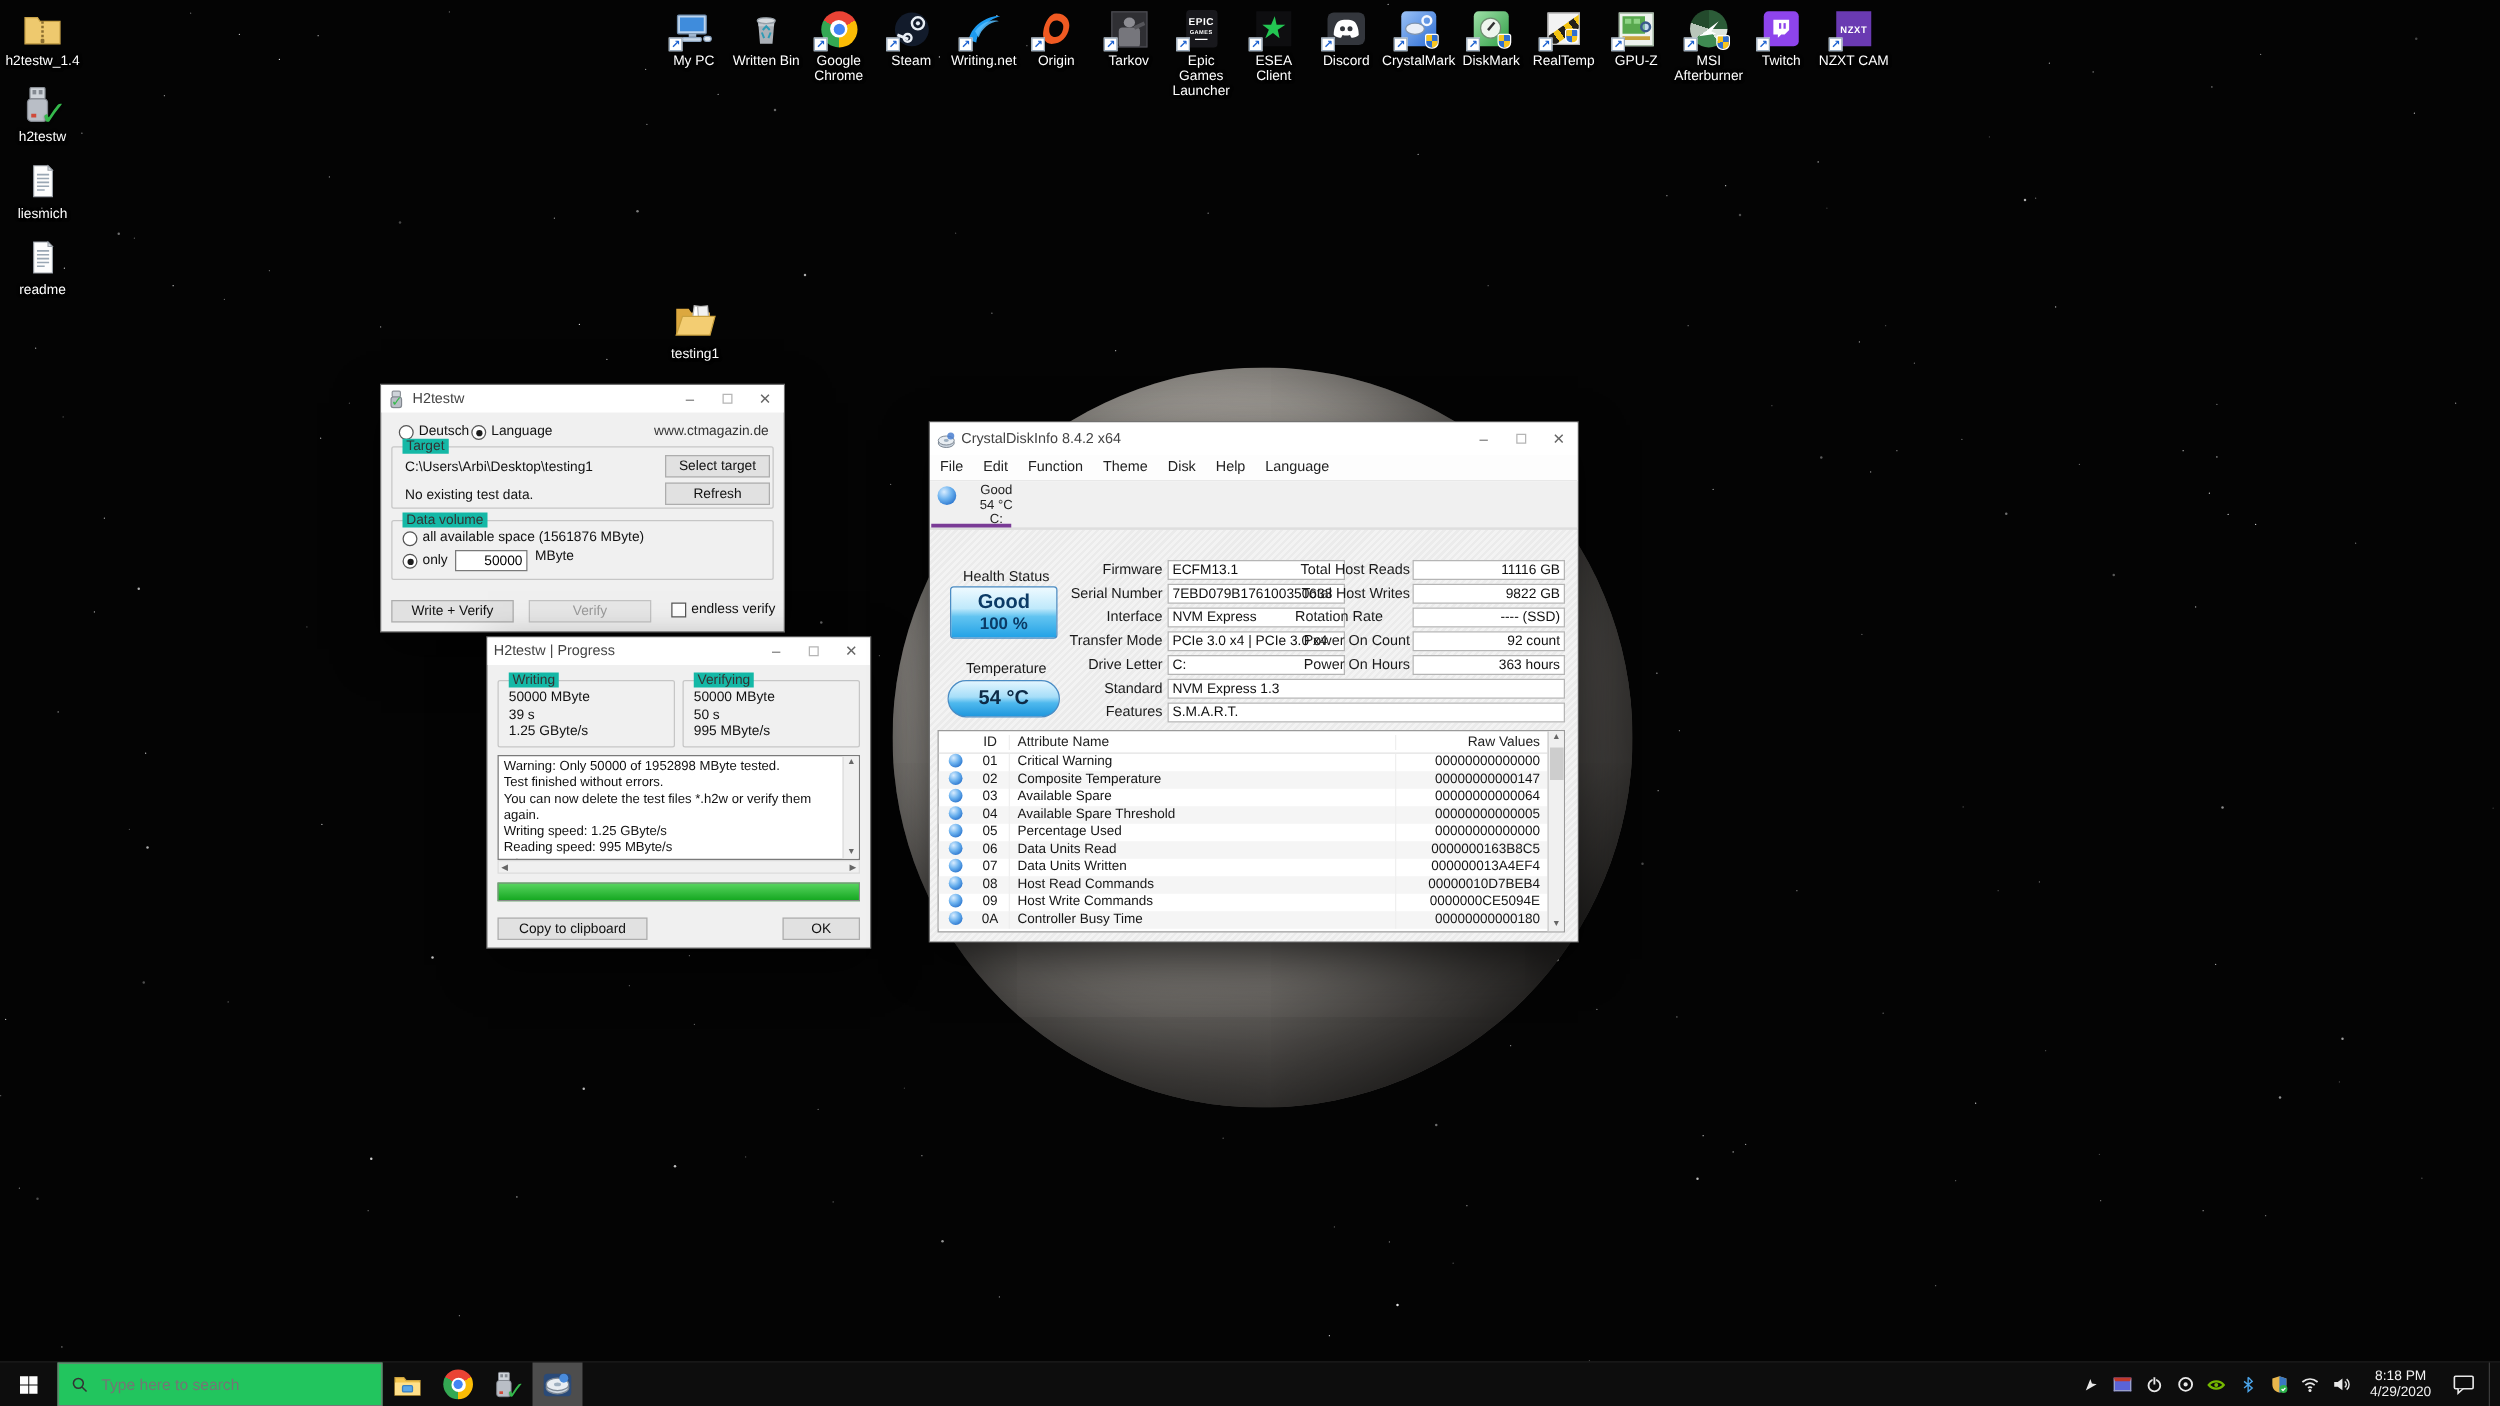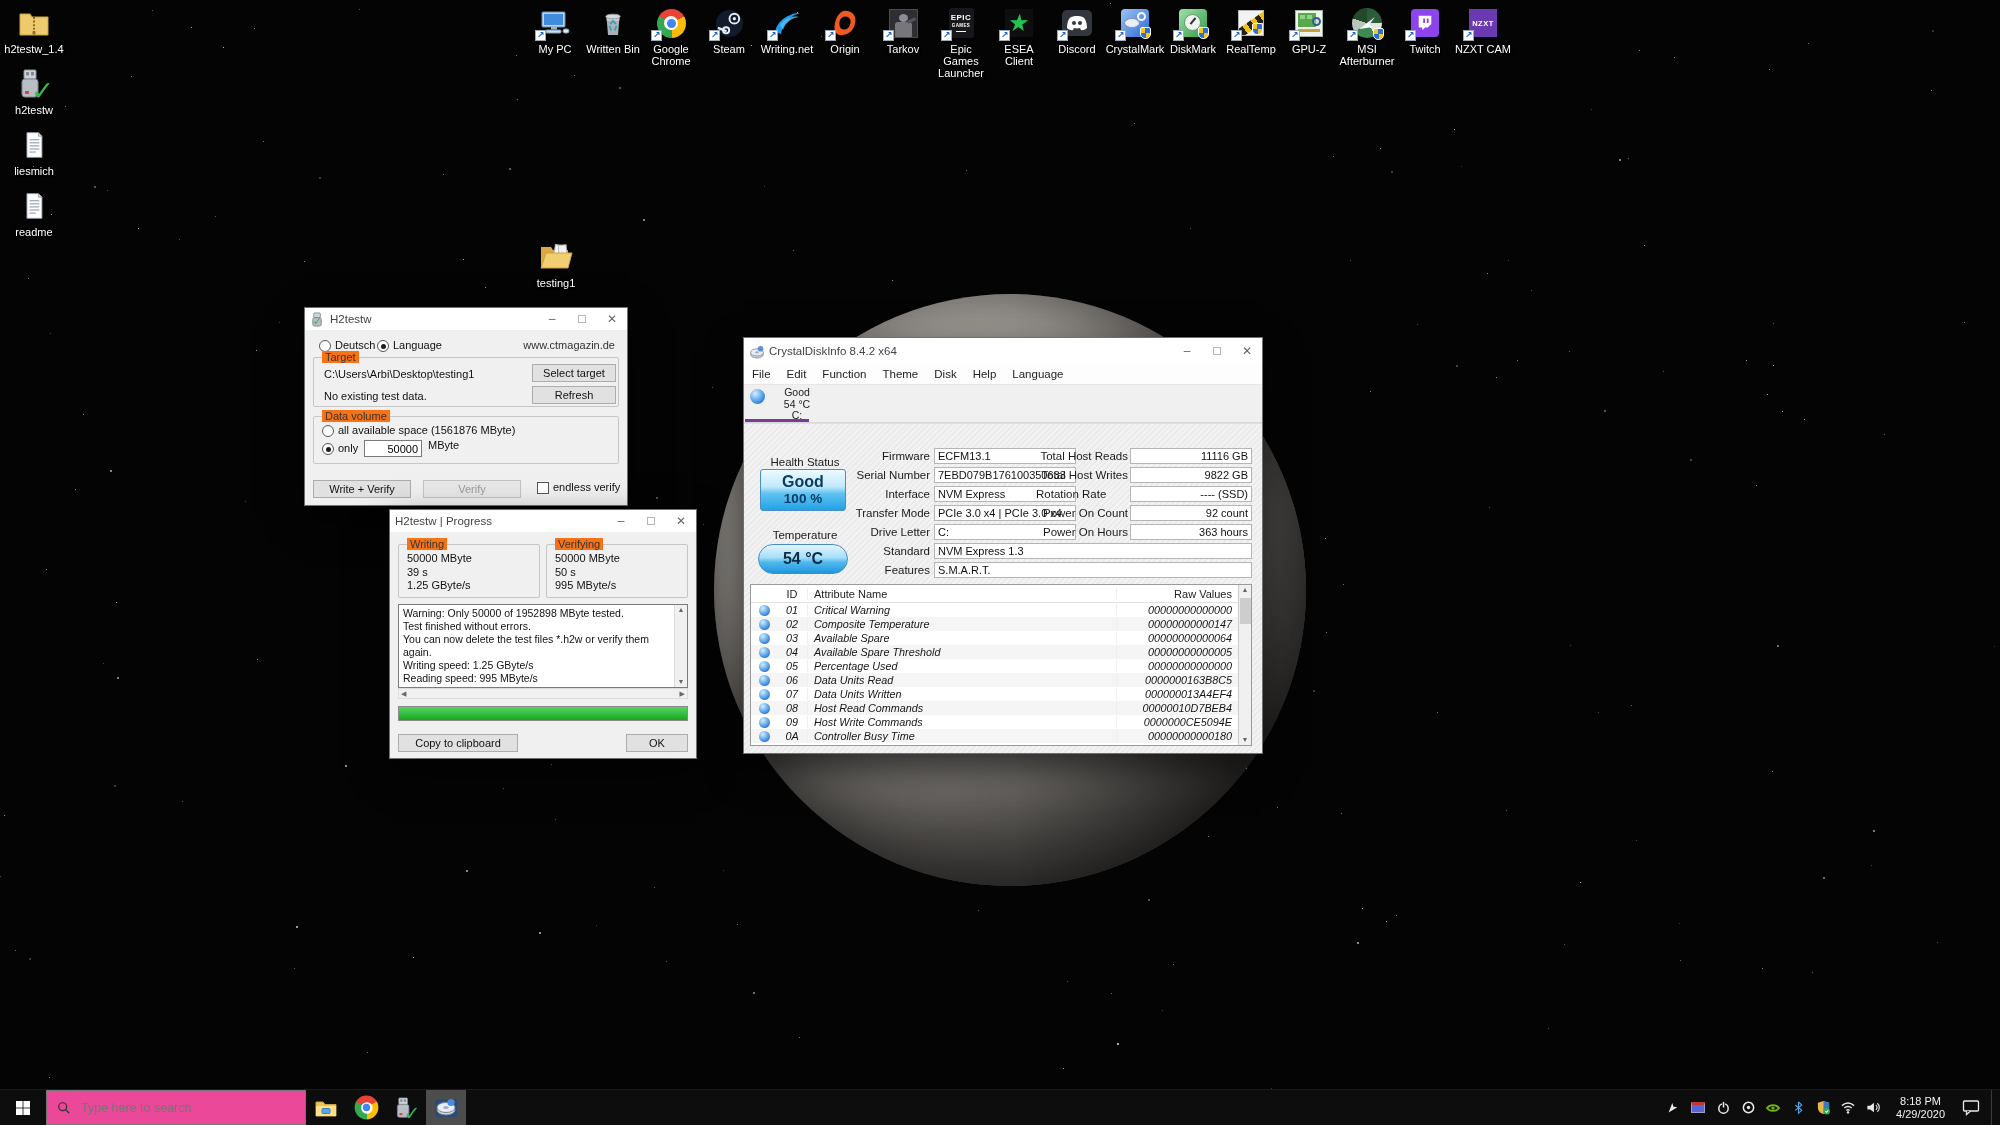--- a/index.html
+++ b/index.html
@@ -33,21 +33,21 @@
   
   .win{position:absolute;background:#f0f0f0;box-shadow:0 0 0 1px #6f6f6f,0 14px 34px rgba(0,0,0,.7);}
   .tbar{position:absolute;left:0;top:0;right:0;height:22px;background:#fff;display:flex;align-items:center;
         padding-left:5px;font-size:11.5px;color:#444;}
   .tbar .ticon{width:15px;height:15px;margin-right:5px;flex:0 0 auto;}
   .tbar .ttl{flex:1;white-space:nowrap;overflow:hidden;}
   .wbtns{display:flex;height:100%;}
   .wbtn{width:30px;height:100%;display:flex;align-items:center;justify-content:center;color:#666;font-size:12px;}
   .wbtn .maxbox{width:8px;height:8px;border:1px solid #b5b5b5;}
   .group{position:absolute;border:1px solid #c6c6c6;border-radius:2px;}
-  .glabel{position:absolute;top:-7px;left:8px;background:#f97316;padding:0 3px;font-size:11px;color:#333;line-height:12px;}
+  .glabel{position:absolute;top:-7px;left:8px;background:#14b8a6;padding:0 3px;font-size:11px;color:#333;line-height:12px;}
   .btn{position:absolute;background:#e1e1e1;border:1px solid #adadad;font-size:11px;color:#111;
        display:flex;align-items:center;justify-content:center;}
   .btn.disabled{color:#9a9a9a;background:#e7e7e7;border-color:#c3c3c3;}
   .radio{position:absolute;width:12px;height:12px;border-radius:50%;border:1px solid #555;background:#fff;}
   .radio.checked::after{content:"";position:absolute;left:2.5px;top:2.5px;width:5px;height:5px;border-radius:50%;background:#1c1c1c;}
   .cb{position:absolute;width:12px;height:12px;border:1px solid #555;background:#fff;}
   .stext{position:absolute;font-size:11px;color:#111;white-space:nowrap;}
   
   #log{position:absolute;left:8px;top:94px;width:290px;height:84px;background:#fff;border:1px solid #7a7a7a;
        font-size:10.5px;line-height:13px;padding:2px 16px 2px 4px;overflow:hidden;}
@@ -79,33 +79,33 @@
      display:flex;flex-direction:column;align-items:center;justify-content:center;color:#0b3b66;}
   #health-btn .g1{font-size:16px;font-weight:bold;line-height:18px;}
   #health-btn .g2{font-size:13.5px;font-weight:bold;line-height:16px;}
   #temp-pill{position:absolute;left:14px;top:120px;width:90px;height:30px;border:1px solid #4a8cc4;border-radius:15px;
      background:linear-gradient(180deg,#e2f5ff 0%,#a6def8 45%,#4fb9ee 62%,#1f97dd 100%);
      display:flex;align-items:center;justify-content:center;font-size:16px;font-weight:bold;color:#0e2b47;}
   #smart{position:absolute;left:6px;top:160px;width:502px;height:162px;background:#fff;border:1px solid #9a9a9a;}
   #smart-head{position:absolute;left:0;top:0;right:13px;height:18px;border-bottom:1px solid #e2e2e2;
       display:flex;align-items:center;font-size:11px;color:#222;}
   #smart-rows{position:absolute;left:0;top:18px;right:13px;bottom:0;}
-  .srow{display:flex;align-items:center;height:14px;font-size:10.8px;color:#151515;font-style:italic;}
+  .srow{display:flex;height:14px;font-size:10.8px;color:#151515;}
   .srow:nth-child(even){background:#f5f5f5;}
   .c-st{flex:0 0 26px;display:flex;justify-content:center;}
   .c-id{flex:0 0 30px;text-align:center;}
   .c-name{flex:1;padding-left:6px;border-left:1px solid #efefef;}
   .c-raw{flex:0 0 122px;text-align:right;padding-right:6px;border-left:1px solid #efefef;}
   #smart .vscroll{width:13px;border-left:1px solid #c9c9c9;}
   .thumb{width:11px;height:26px;background:#cdcdcd;margin-top:1px;}
   
   #taskbar{position:absolute;left:0;bottom:0;width:2000px;height:36px;background:#0d0d0d;z-index:9;
            display:flex;align-items:stretch;border-top:1px solid #1c1c1c;}
   #start{width:46px;display:flex;align-items:center;justify-content:center;}
-  #searchbox{width:260px;background:#ec4899;display:flex;align-items:center;padding-left:10px;border:1px solid #777;}
+  #searchbox{width:260px;background:#22c55e;display:flex;align-items:center;padding-left:10px;border:1px solid #777;}
   #searchbox input{border:none;outline:none;font-size:12.5px;color:#333;width:200px;margin-left:8px;
                    font-family:"Liberation Sans","DejaVu Sans",sans-serif;background:transparent;}
   .tb-app{width:40px;display:flex;align-items:center;justify-content:center;}
   .tb-app.active{background:#4d4d4d;}
   #tray{margin-left:auto;display:flex;align-items:center;gap:9px;padding-right:4px;}
   .tray-ic{width:16px;height:16px;display:flex;align-items:center;justify-content:center;}
   #clock{text-align:center;font-size:11px;line-height:13px;color:#f2f2f2;padding:0 6px;}
   #showdesk{width:5px;height:100%;border-left:1px solid #3a3a3a;}
 </style>
 </head>

